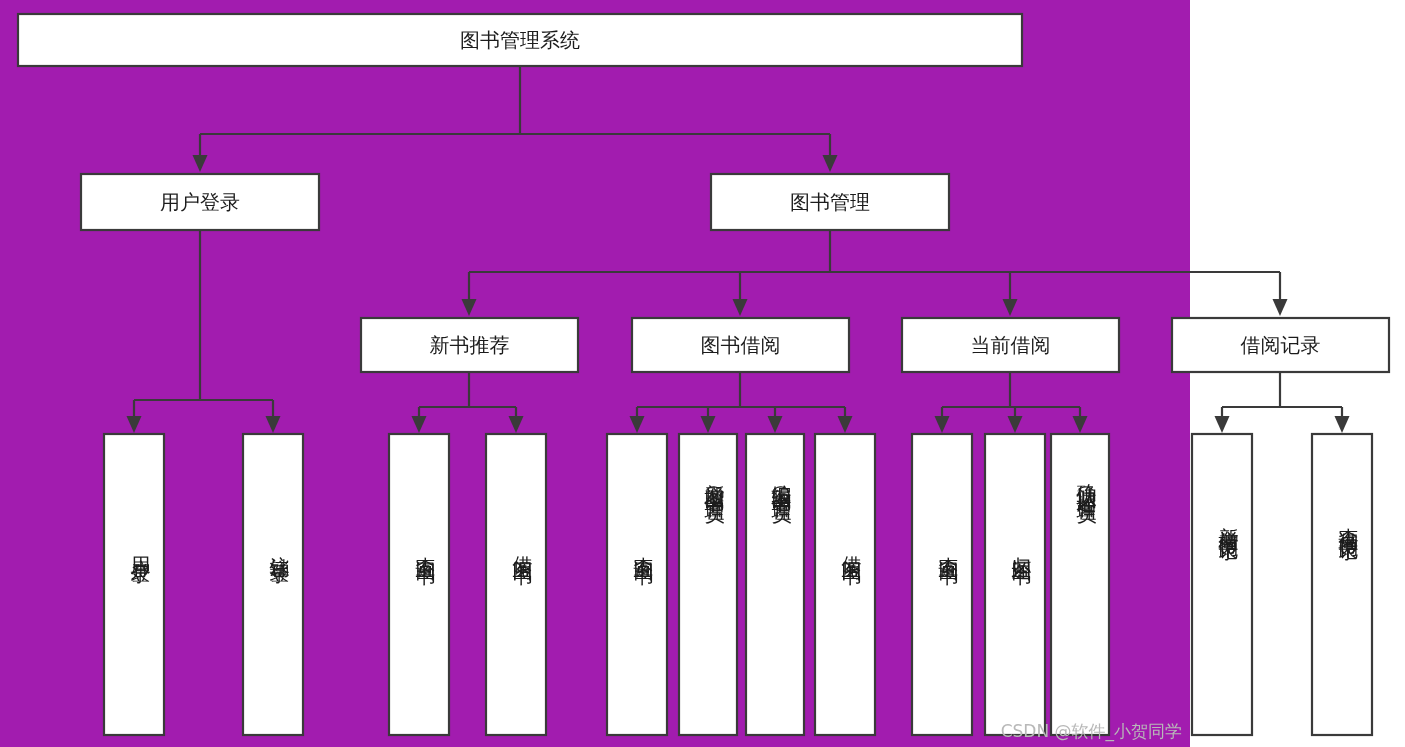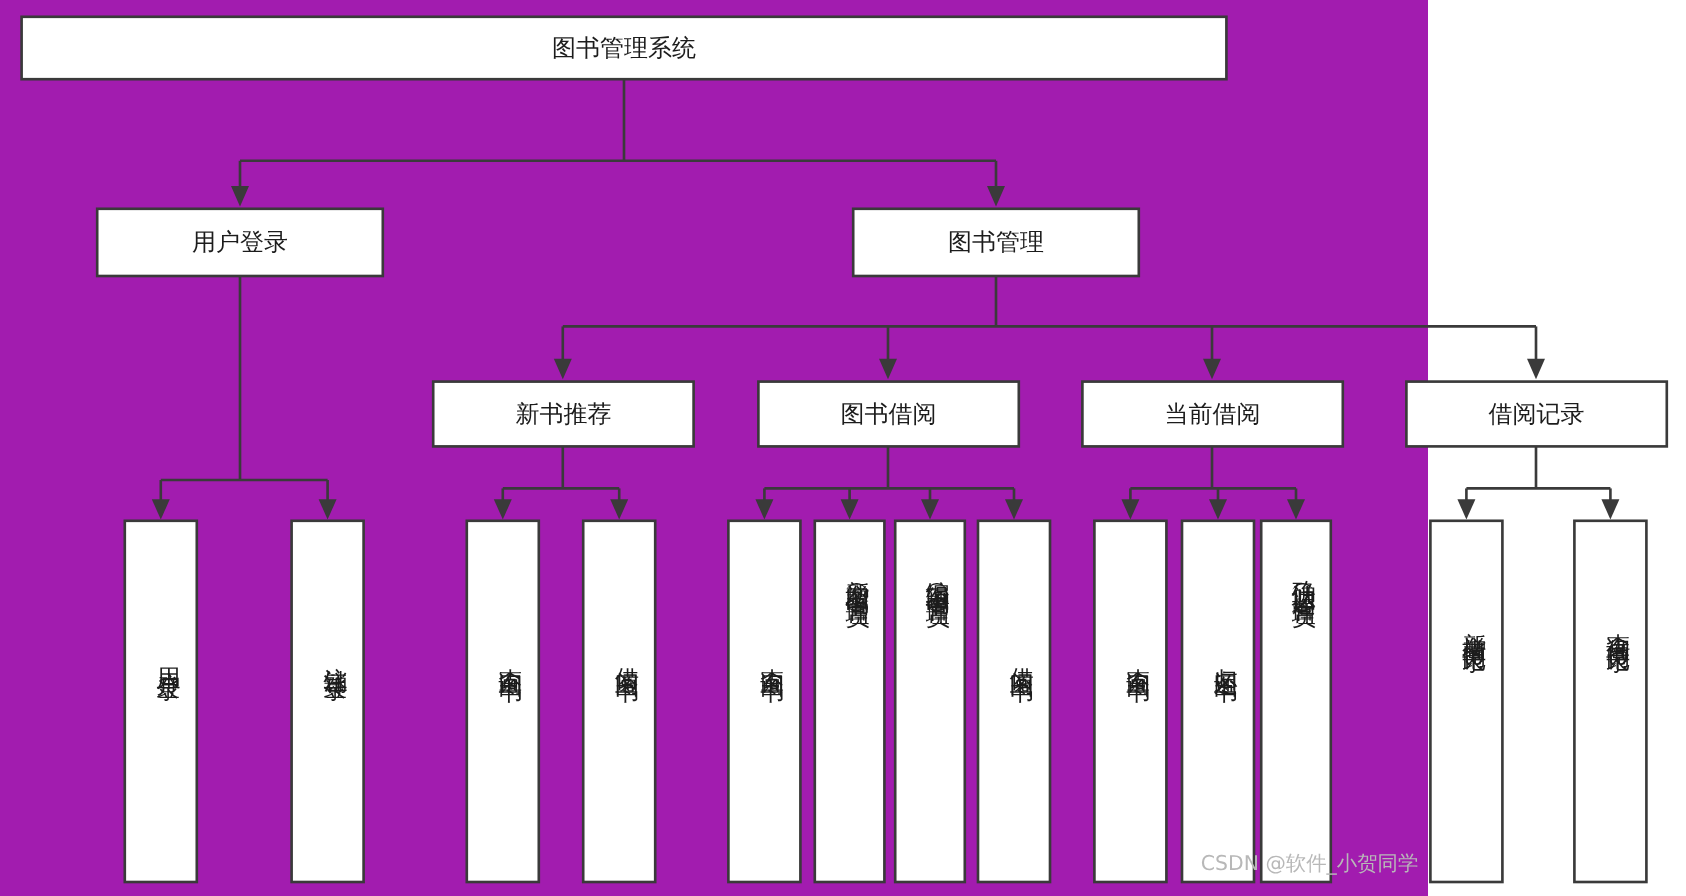--- a/index.html
+++ b/index.html
@@ -52,21 +52,21 @@
     font-family: "DejaVu Sans", "Liberation Sans", sans-serif;
     font-size: 20px;
     fill: #1c1c1c;
     text-anchor: middle;
     writing-mode: vertical-rl;
     letter-spacing: 3px;
   }
   .watermark-text {
     position: absolute;
     right: 8px;
-    bottom: 16px;
+    bottom: 4px;
     font-family: "DejaVu Sans", "Liberation Sans", sans-serif;
     font-size: 17px;
     color: #b8b8b8;
     white-space: nowrap;
     user-select: none;
   }
 </style>
 </head>
 <body>
 

